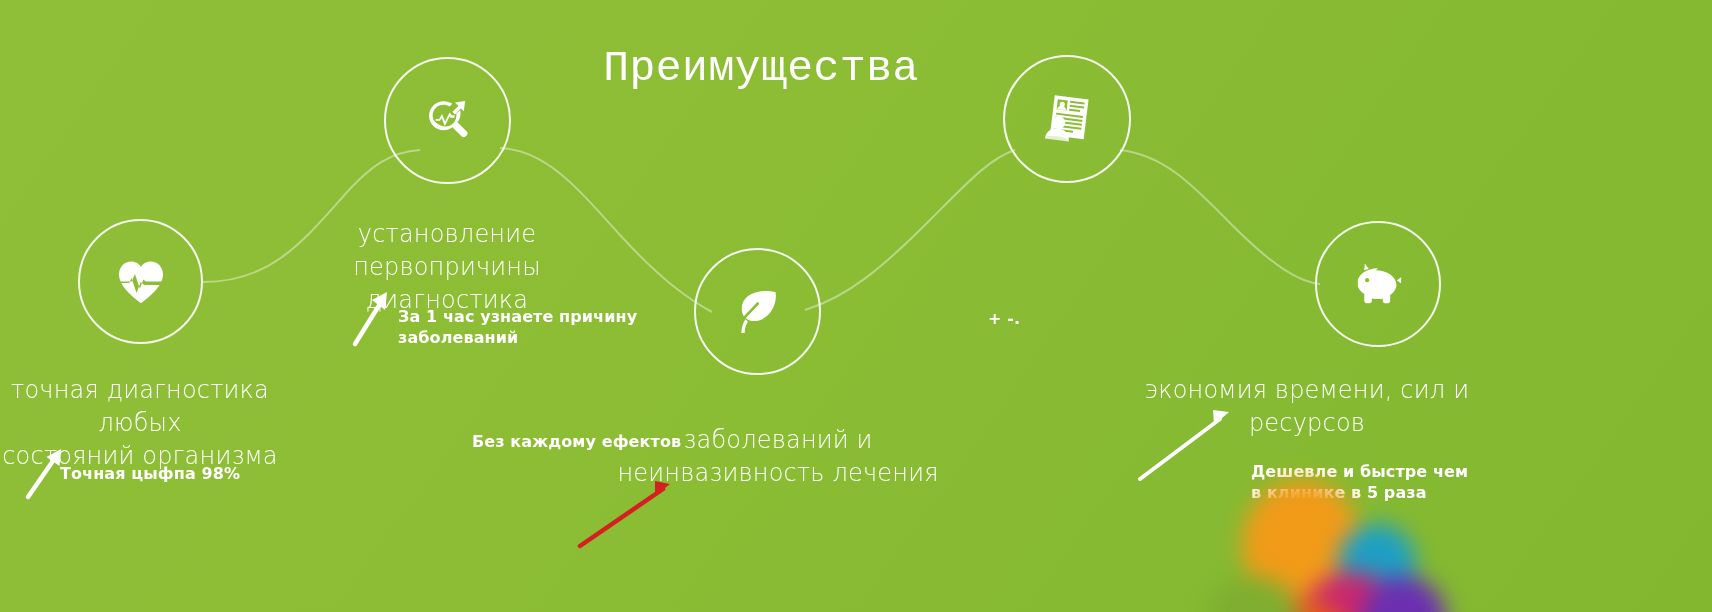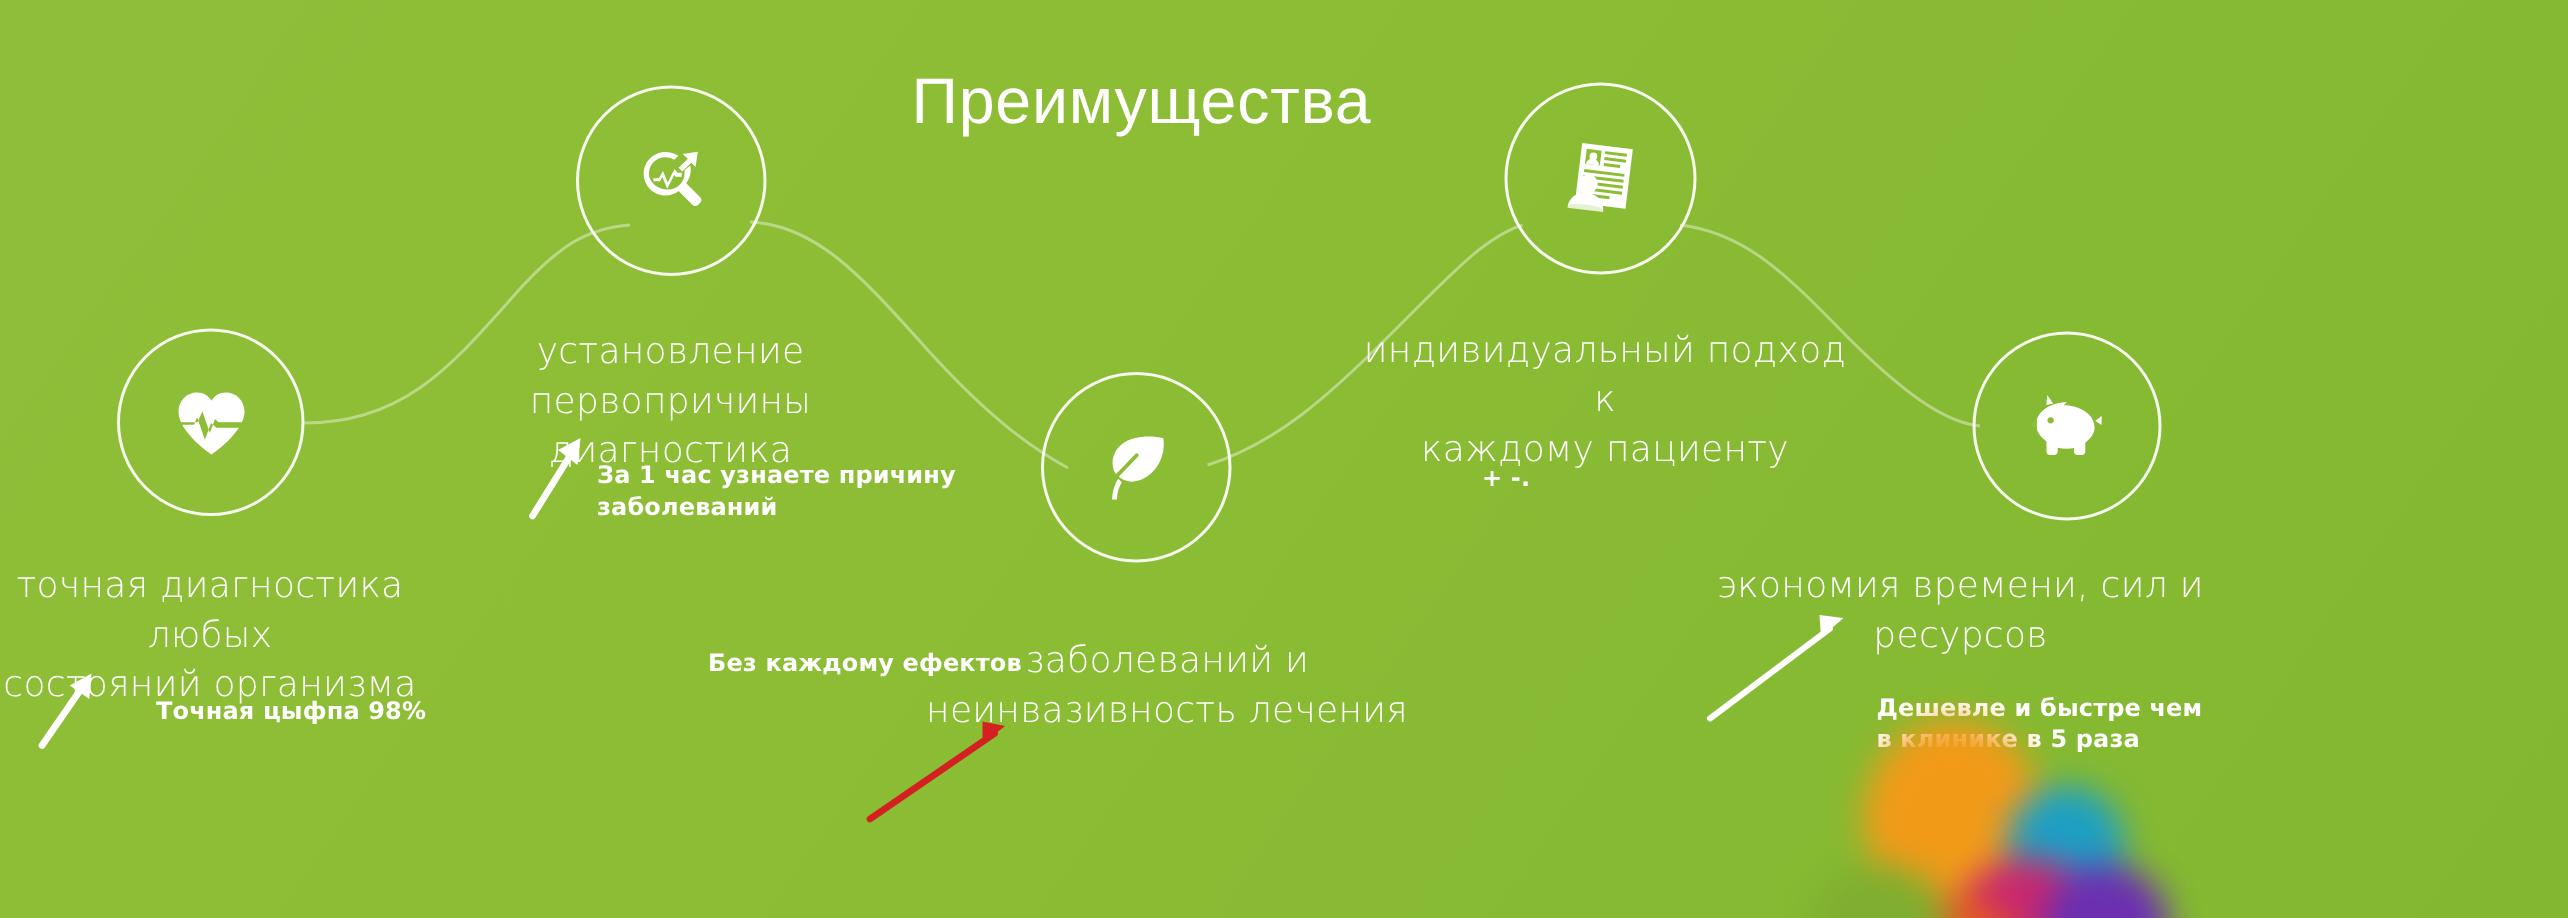--- a/index.html
+++ b/index.html
@@ -44,21 +44,21 @@
   #page-title {
     position: absolute;
     left: 0;
     top: 44px;
     width: 1712px;
     text-align: center;
     color: #ffffff;
     font-size: 43px;
     font-weight: 300;
     letter-spacing: 0.5px;
-    font-family: Liberation Sans, sans-serif;
+    font-family: Liberation Mono, monospace;
     white-space: nowrap;
   }
   #page-title-inner {
     display: inline-block;
     transform: translateX(-95px);
   }
 
   
   .node-caption {
     position: absolute;
@@ -165,22 +165,20 @@
           <rect x="13.5" y="35" width="19" height="2"></rect>
         </g>
         <circle cx="18.5" cy="10.0" r="2.6" fill="#ffffff"></circle>
         <path fill="#ffffff" d="M13.9 15.5 c0.6 -2.6 2.4 -4.0 4.6 -4.0 s4.0 1.4 4.6 4.0 z"></path>
         <circle cx="17.5" cy="28.5" r="6.2" fill="#ffffff"></circle>
         <path fill="#ffffff" d="M5.5 46 c0 -7.2 5.3 -11.4 12.0 -11.4 s12.0 4.2 12.0 11.4 z"></path>
         <ellipse cx="17.5" cy="45.0" rx="12.0" ry="2.6" fill="#8cbd35" opacity="0.22"></ellipse>
       </svg>
     </span>
   </div>
-  <div class="node-caption" style="left:905px; top:217px; width:330px;">индивидуальный подход к
-каждому пациенту</div>
 
   <div class="node-circle" style="left:1315px; top:221px; width:126px; height:126px;">
     <span class="node-icon">
       <svg width="50" height="42" viewBox="0 0 50 42">
         <path fill="#ffffff" d="M15.8 6.0 l-4.0 -5.6 l-0.6 6.6 z"></path>
         <path fill="#ffffff" d="M44.0 17.6 c0 -0.1 0 -0.2 0 -0.3 l4.2 -3.0 -0.2 6.0 z"></path>
         <path fill="#ffffff" d="M25.0 5.2 C13.6 5.2 4.4 11.8 4.4 20.0 c0 4.4 2.7 8.4 6.9 11.1 l0 7.0 c0 1.2 1.0 2.2 2.2 2.2 l3.1 0 c1.2 0 2.2 -1.0 2.2 -2.2 l0 -2.6 c2.0 0.4 4.1 0.6 6.2 0.6 1.6 0 3.2 -0.1 4.7 -0.4 l0 2.4 c0 1.2 1.0 2.2 2.2 2.2 l3.1 0 c1.2 0 2.2 -1.0 2.2 -2.2 l0 -6.0 c3.7 -2.7 6.2 -6.4 6.2 -10.1 0 -8.2 -9.2 -14.8 -20.6 -14.8 z"></path>
         <circle cx="14.1" cy="17.2" r="2.1" fill="#8cbd35"></circle>
         <path fill="#8cbd35" d="M4.9 17.0 c-1.9 0 -3.4 1.4 -3.4 3.2 0 1.8 1.5 3.2 3.4 3.2 z"></path>
       </svg>
@@ -205,21 +203,21 @@
       <line x1="580" y1="546" x2="663" y2="489" stroke="#d42020" stroke-width="4.5" stroke-linecap="round"></line>
       <polygon points="670,484 655,496 655,481" fill="#d42020"></polygon>
     </g>
 
     <g>
       <line x1="1140" y1="479" x2="1220" y2="419" stroke="#ffffff" stroke-width="4.0" stroke-linecap="round"></line>
       <polygon points="1229,412 1214,425 1213,410" fill="#ffffff"></polygon>
     </g>
   </svg>
 
-  <div class="annotation-note" style="left:60px; top:463px; width:260px;margin-left:44px;">Точная цыфпа 98%</div>
+  <div class="annotation-note" style="left:60px; top:463px; width:260px;">Точная цыфпа 98%</div>
 
   <div class="annotation-note" style="left:398px; top:306px; width:260px;">За 1 час узнаете причину
 заболеваний</div>
 
   <div class="annotation-note" style="left:472px; top:431px; width:230px;">Без каждому ефектов</div>
 
   <div class="annotation-note" style="left:988px; top:308px; width:120px;">+ -.</div>
 
   <div class="annotation-note" style="left:1251px; top:461px; width:300px;">Дешевле и быстре чем
 в клинике в 5 раза</div>

